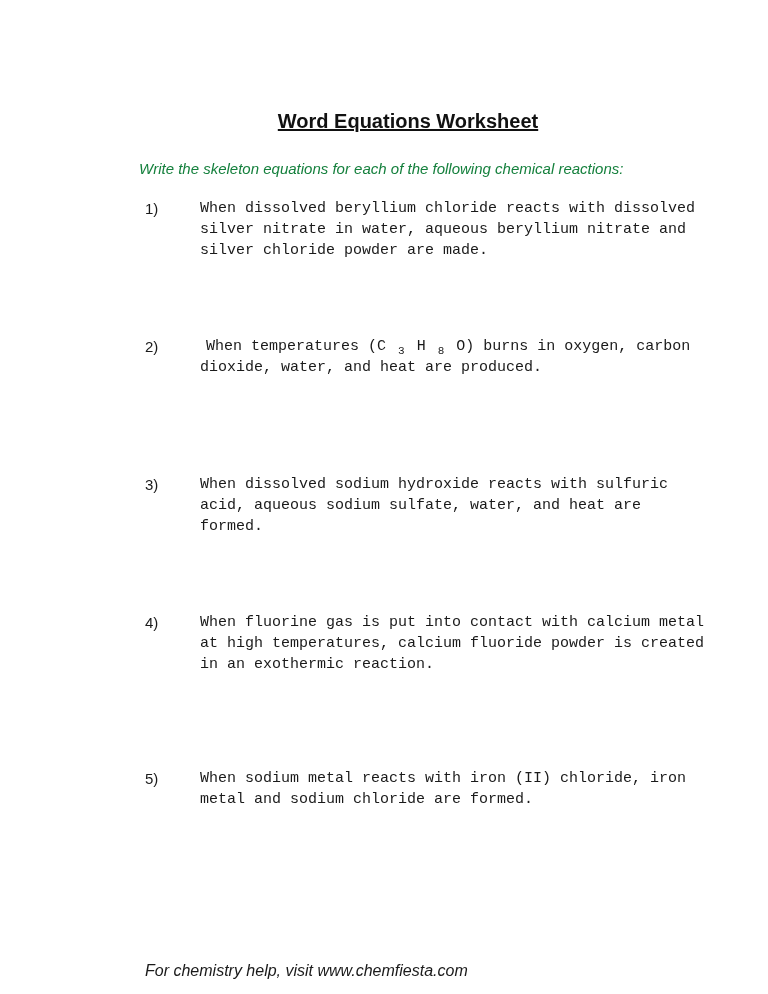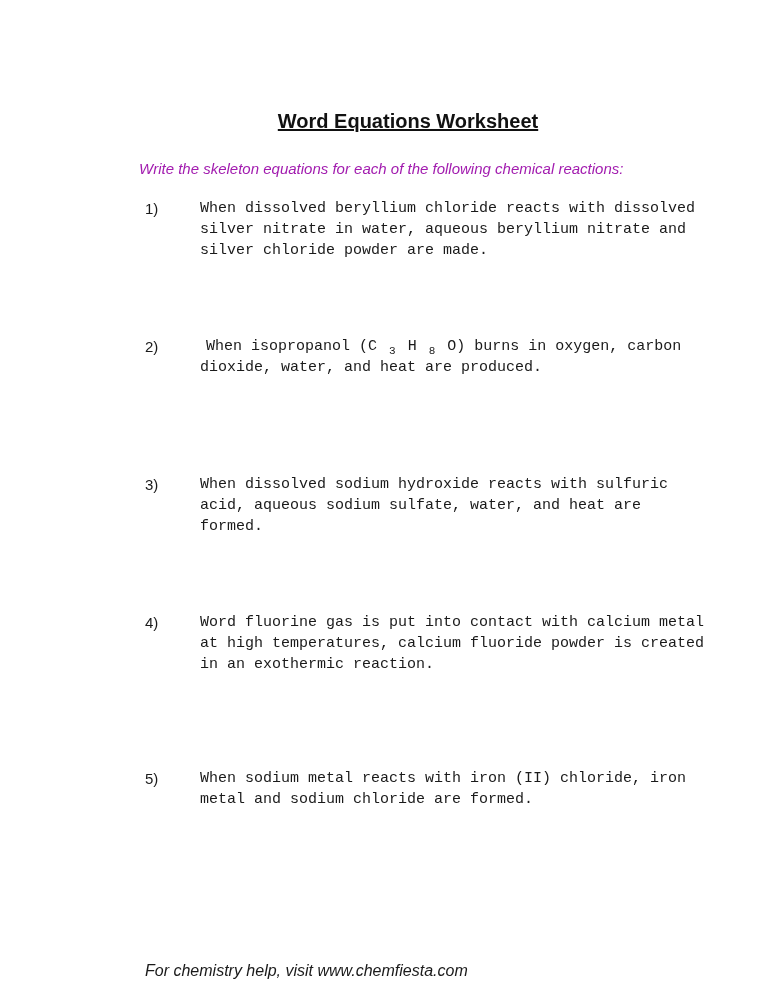--- a/index.html
+++ b/index.html
@@ -28,21 +28,21 @@
       text-decoration: underline;
       color: #111111;
     }
     .instruction {
       position: absolute;
       top: 136px;
       left: 115px;
       width: 540px;
       font-size: 15px;
       font-style: italic;
-      color: #a21caf;
+      color: #15803d;
     }
     .question {
       position: absolute;
       left: 115px;
       display: flex;
       align-items: flex-start;
     }
     .q1 { top: 168px; }
     .q2 { top: 306px; }
     .q3 { top: 444px; }
@@ -85,31 +85,31 @@
 
   <p class="instruction">Write the skeleton equations for each of the following chemical reactions:</p>
 
   <div class="question q1">
     <span class="qnum">1)</span>
     <span class="qtext">When dissolved beryllium chloride reacts with dissolved silver nitrate in water, aqueous beryllium nitrate and silver chloride powder are made.</span>
   </div>
 
   <div class="question q2">
     <span class="qnum">2)</span>
-    <span class="qtext"><span>When isopropanol (C</span><sub>3</sub><span>H</span><sub>8</sub><span>O) burns in oxygen, carbon dioxide, water, and heat are produced.</span></span>
+    <span class="qtext"><span>When temperatures (C</span><sub>3</sub><span>H</span><sub>8</sub><span>O) burns in oxygen, carbon dioxide, water, and heat are produced.</span></span>
   </div>
 
   <div class="question q3">
     <span class="qnum">3)</span>
     <span class="qtext">When dissolved sodium hydroxide reacts with sulfuric acid, aqueous sodium sulfate, water, and heat are formed.</span>
   </div>
 
   <div class="question q4">
     <span class="qnum">4)</span>
-    <span class="qtext">Word fluorine gas is put into contact with calcium metal at high temperatures, calcium fluoride powder is created in an exothermic reaction.</span>
+    <span class="qtext">When fluorine gas is put into contact with calcium metal at high temperatures, calcium fluoride powder is created in an exothermic reaction.</span>
   </div>
 
   <div class="question q5">
     <span class="qnum">5)</span>
     <span class="qtext">When sodium metal reacts with iron (II) chloride, iron metal and sodium chloride are formed.</span>
   </div>
 
   <div class="footer">
     <span>For chemistry help, visit www.chemfiesta.com</span>
   </div>

